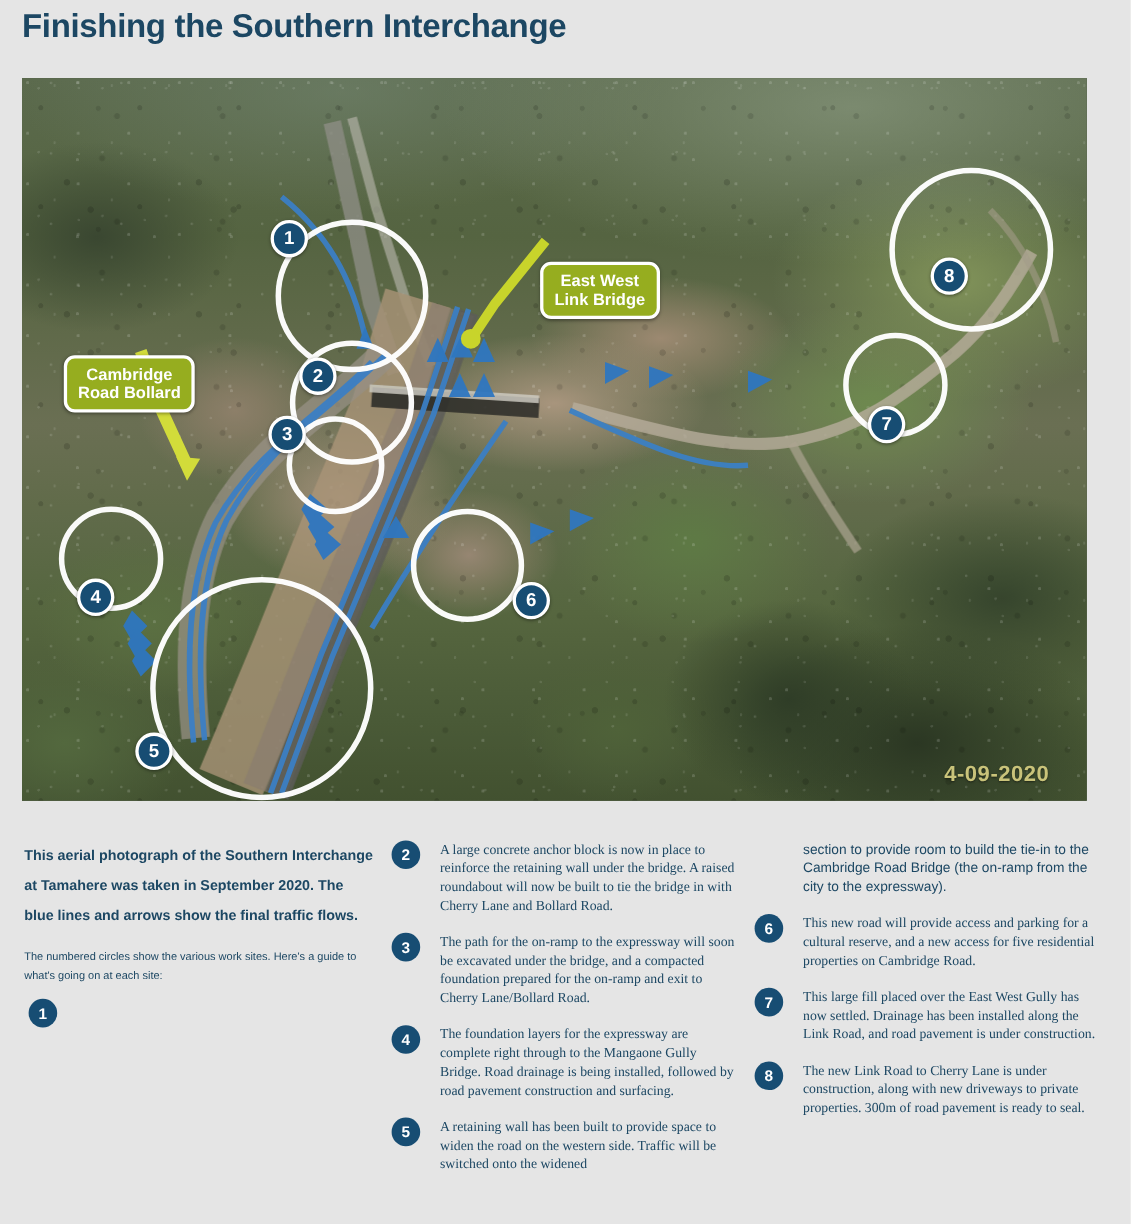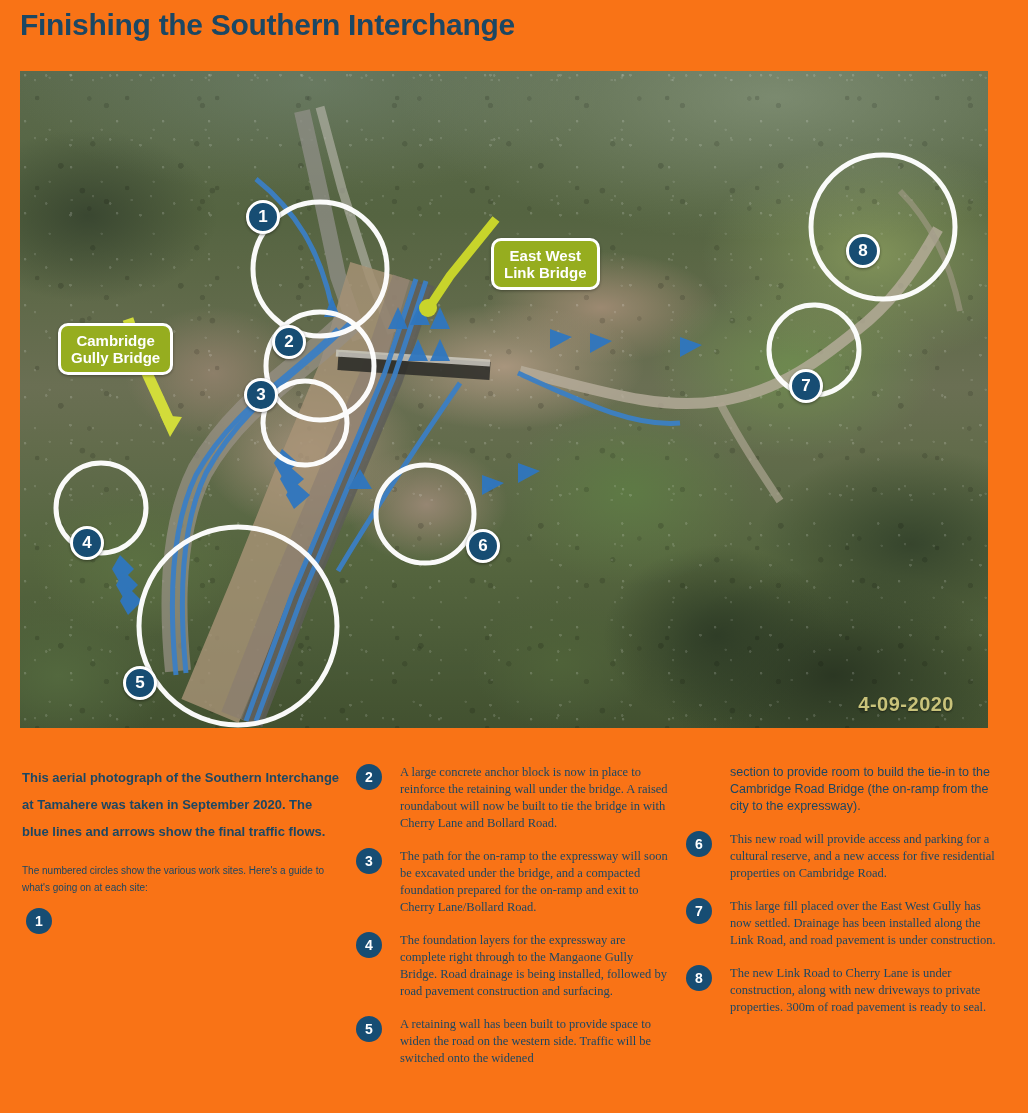--- a/index.html
+++ b/index.html
@@ -6,21 +6,21 @@
   html, body {
     margin: 0; padding: 0;
     width: 1028px; height: 1113px;
     background: #ffffff;
     font-family: "Liberation Sans", sans-serif;
     overflow: hidden;
   }
   #page {
     position: relative;
     width: 1028px; height: 1113px;
-    background: #f97316;
+    background: #e5e5e5;
   }
 
   
   #title {
     position: absolute;
     left: 20px; top: 8px;
     width: 900px;
     font-size: 30px;
     font-weight: bold;
     letter-spacing: -0.3px;
@@ -289,21 +289,21 @@
       </g>
     </svg>
 
     <div class="callout" id="callout-ewlb">
       <div>East West</div>
       <div>Link Bridge</div>
     </div>
 
     <div class="callout" id="callout-crb">
       <div>Cambridge</div>
-      <div>Gully Bridge</div>
+      <div>Road Bollard</div>
     </div>
 
     <div class="marker" id="m1" style="left: 226px; top: 129px;">1</div>
     <div class="marker" id="m2" style="left: 252px; top: 254px;">2</div>
     <div class="marker" id="m3" style="left: 224px; top: 307px;">3</div>
     <div class="marker" id="m4" style="left: 50px; top: 455px;">4</div>
     <div class="marker" id="m5" style="left: 103px; top: 595px;">5</div>
     <div class="marker" id="m6" style="left: 446px; top: 458px;">6</div>
     <div class="marker" id="m7" style="left: 769px; top: 298px;">7</div>
     <div class="marker" id="m8" style="left: 826px; top: 163px;">8</div>

